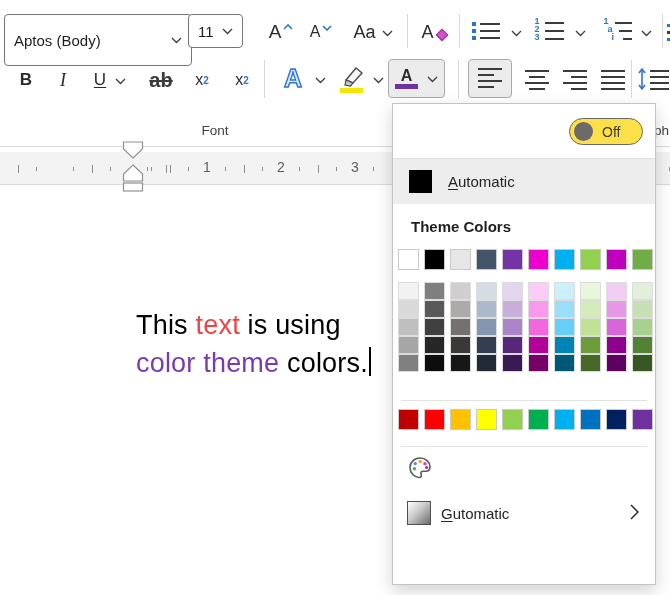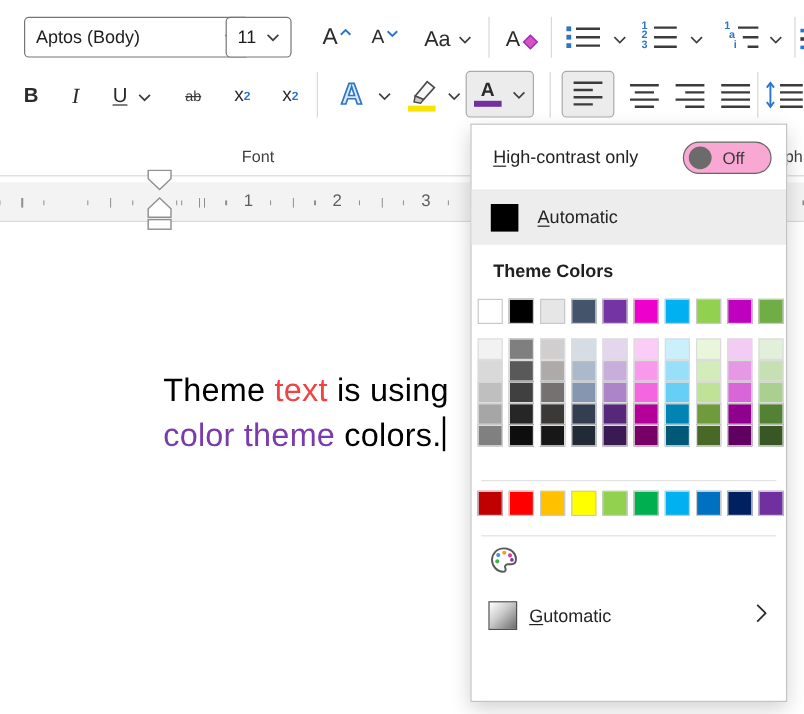--- a/index.html
+++ b/index.html
@@ -15,21 +15,21 @@
           color:#2b2b2b; background:transparent; border:none; font-family:inherit; cursor:default; }
   .boxed { background:#ECECEC; border:1px solid #ABABAB; border-radius:4px; }
   .vsep { position:absolute; width:1px; background:#D8D8D8; }
   .chev svg, .chevspan svg { display:block; }
   .glabel { position:absolute; font-size:13.5px; color:#3F3F3F; }
   #group-divider { position:absolute; left:0; top:146px; width:670px; height:1px; background:#D9D9D9; }
 
   .bold-l   { font-weight:bold; font-size:17px; }
   .italic-l { font-style:italic; font-family:"Liberation Serif", serif; font-size:18px; }
   .under-l  { font-size:17px; text-decoration:underline; text-underline-offset:2px; }
-  .strike-l { font-size:12px; text-decoration:line-through; color:#3b3b3b; }
+  .strike-l { font-size:20px; text-decoration:line-through; color:#3b3b3b;font-weight:bold; }
   .script-b { font-size:16px; }
   .script-m { font-size:10px; color:#2E75C9; font-weight:bold; }
   .sub-m { vertical-align:-5px; } .sup-m { vertical-align:7px; }
   .case-l { font-size:18px; }
   .growA { font-size:19px; } .shrinkA { font-size:16px; }
   .colorA { font-weight:bold; font-size:16px; line-height:15px; }
   .bar { width:23px; height:5px; margin-top:1px; }
   .stackv { display:flex; flex-direction:column; align-items:center; }
 
   
@@ -49,21 +49,21 @@
               letter-spacing:0.2px; }
   .caret { display:inline-block; width:2px; height:29px; background:#000; vertical-align:-4px; margin-left:1px; }
 
   
   #color-panel { position:absolute; left:392px; top:103px; width:264px; height:482px; background:#fff;
                  border:1px solid #C3C3C3; box-shadow:0 6px 16px rgba(0,0,0,.18); z-index:20;
                  font-size:15px; color:#242424; }
   .ak { text-decoration:underline; text-underline-offset:2px; }
   .hc-row { display:flex; align-items:center; padding:14px 12px 13px 18px; }
   .toggle { margin-left:auto; width:74px; height:27px; border:1.5px solid #666; border-radius:14px;
-            display:flex; align-items:center; padding:0 6px 0 4px; gap:9px; background:#f9a8d4; }
+            display:flex; align-items:center; padding:0 6px 0 4px; gap:9px; background:#fde047; }
   .knob { width:19px; height:19px; border-radius:50%; background:#6B6B6B; }
   .tstate { font-size:14px; color:#3A3A3A; }
   .sep { border:none; height:1px; background:#E2E2E2; }
   .sep-inset { margin:0 8px; }
   .auto-row { display:flex; align-items:center; gap:16px; background:#EDEDED; height:45px; padding-left:16px; }
   .auto-swatch { width:23px; height:23px; background:#000; }
   .heading { font-weight:bold; font-size:15px; color:#1f1f1f; padding:14px 0 6px 18px; }
   .swatch-row { display:flex; gap:5px; padding-left:5px; margin-top:8px; }
   .swatch { width:21px; height:21px; border:1px solid #C9C9C9; }
   .variant-grid { display:grid; grid-template-columns:repeat(10,21px); column-gap:5px; row-gap:0;
@@ -73,21 +73,21 @@
   .menu-row { display:flex; align-items:center; gap:10px; height:44px; padding:0 16px 0 14px; }
   .mlauto { margin-left:auto; }
   .grad-icon { width:24px; height:24px; border:1.5px solid #4F4F4F;
                background:linear-gradient(135deg,#ffffff 0%,#c9c9c9 45%,#6b6b6b 100%); }
 </style>
 </head>
 <body>
 
 <div id="canvas">
 
-  <div class="combo" style="left:20px; top:14px; width:188px; height:34px;">
+  <div class="combo" style="left:4px; top:14px; width:188px; height:52px;">
     <span>Aptos (Body)</span>
     <span class="chev">
       <svg width="11" height="7">
           <polyline points="1,1 5.5,5.5 10,1" fill="none" stroke="#3f3f3f" stroke-width="1.4"></polyline>
         </svg>
     </span>
   </div>
   <div class="combo" style="left:188px; top:14px; width:55px; height:34px;">
     <span>11</span>
     <span class="chev">
@@ -331,27 +331,26 @@
       <span class="ruler-num" style="left: 281px;">2</span>
       <span class="ruler-num" style="left: 355px;">3</span>
     </div>
   <svg style="position:absolute; left:121px; top:141px; z-index:3;" width="24" height="52" viewBox="0 0 24 52">
     <path d="M2.5 1 H21.5 V8 L12 17 L2.5 8 Z" fill="#FEFEFE" stroke="#909090" stroke-width="1.2"></path>
     <path d="M12 24 L21.5 33 V40 H2.5 V33 Z" fill="#FEFEFE" stroke="#909090" stroke-width="1.2"></path>
     <rect x="2.5" y="42" width="19" height="8" fill="#FEFEFE" stroke="#909090" stroke-width="1.2"></rect>
   </svg>
 
   <div id="doc-text">
-    <div><span><span style="color: rgb(0, 0, 0);">Theme </span><span style="color: #ef4444;">text</span><span style="color: rgb(0, 0, 0);"> is using</span></span></div>
+    <div><span><span style="color: rgb(0, 0, 0);">This </span><span style="color: #ef4444;">text</span><span style="color: rgb(0, 0, 0);"> is using</span></span></div>
     <div><span><span style="color: rgb(122, 59, 173);">color theme</span><span style="color: rgb(0, 0, 0); text-align: center;"> colors.</span></span><span class="caret"></span></div>
   </div>
 
   <div id="color-panel">
     <div class="hc-row">
-      <span><span class="ak">H</span><span>igh-contrast only</span></span>
       <div class="toggle">
         <span class="knob"></span>
         <span class="tstate">Off</span>
       </div>
     </div>
     <hr class="sep">
     <div class="auto-row">
       <div class="auto-swatch" style="background: rgb(0, 0, 0);"></div>
       <span><span class="ak">A</span><span>utomatic</span></span>
     </div>

